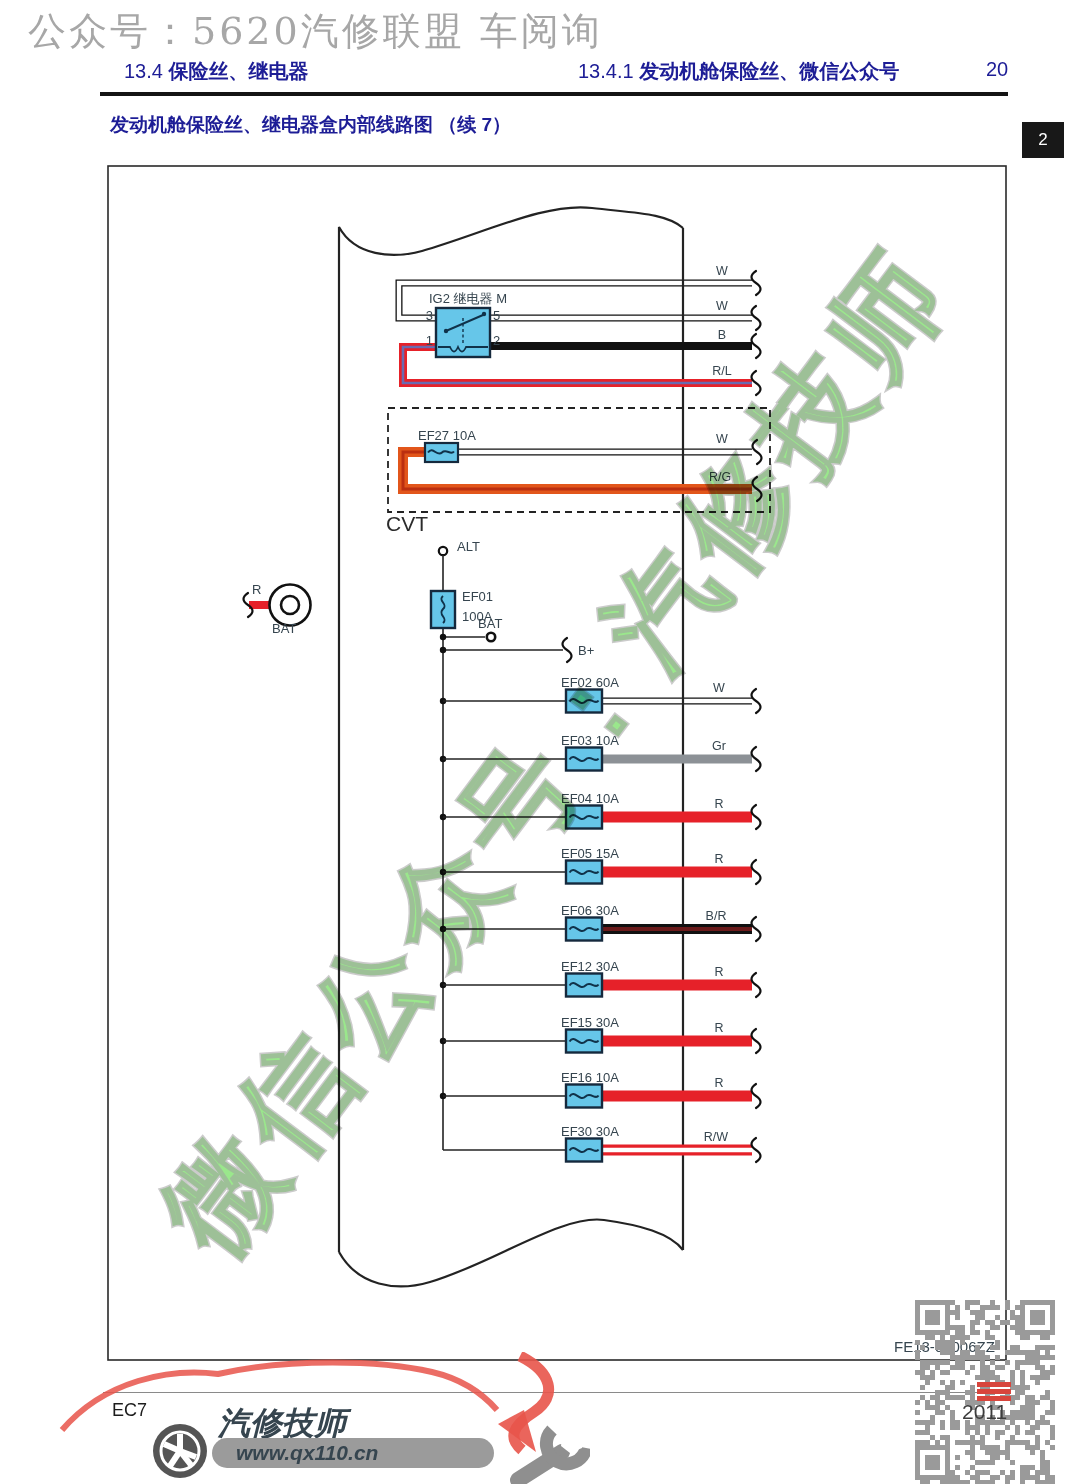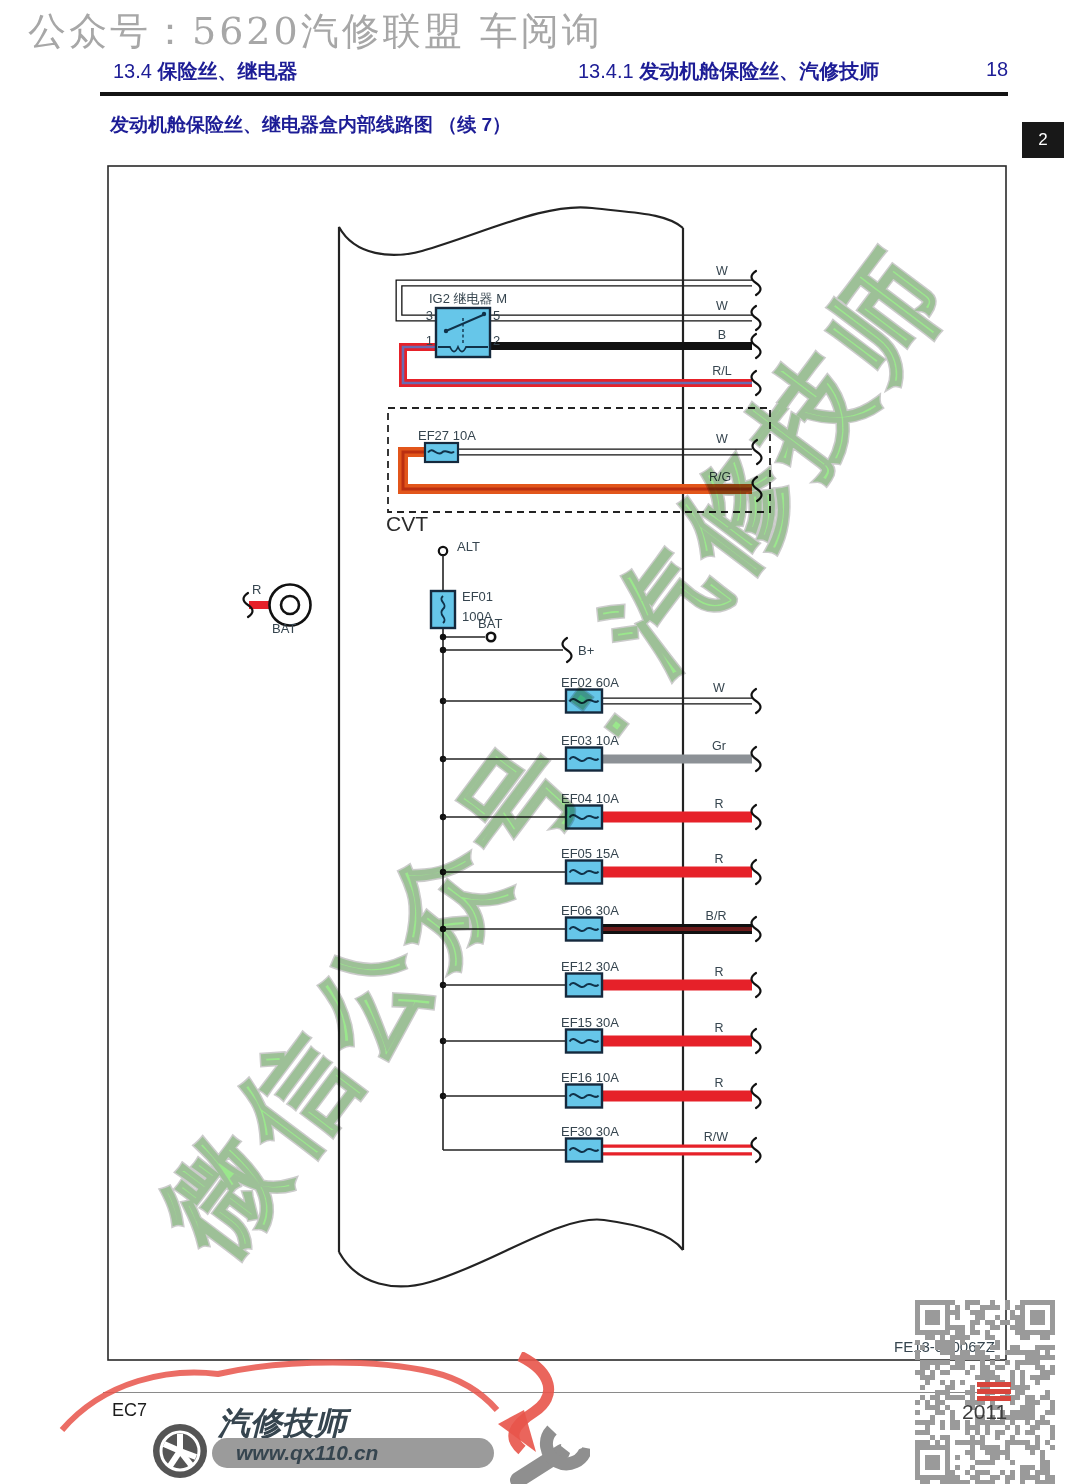--- a/index.html
+++ b/index.html
@@ -4,21 +4,21 @@
 <style>
   html,body{margin:0;padding:0;background:#ffffff;}
   body{width:1080px;height:1484px;position:relative;overflow:hidden;
        font-family:"Liberation Sans","DejaVu Sans",sans-serif;}
   .abs{position:absolute;}
   
   #wm-top{left:28px;top:6px;font-family:"DejaVu Serif","Liberation Serif",serif;
           font-size:38px;color:#a7a7a7;letter-spacing:3px;white-space:nowrap;z-index:5;}
   .hdr{color:#1d1d96;font-size:20px;white-space:nowrap;z-index:6;}
   .hdr b{font-weight:bold;}
-  #hdr-left{left:113px;top:58px;}
+  #hdr-left{left:124px;top:58px;}
   #hdr-right{left:578px;top:58px;}
   #page-num{left:986px;top:58px;color:#1d1d96;font-size:20px;z-index:6;}
   #rule{left:100px;top:92px;width:908px;height:4px;background:#141414;z-index:6;}
   #doc-title{left:110px;top:112px;color:#1d1d96;font-size:19px;font-weight:bold;z-index:6;}
   #chap-tab{left:1022px;top:122px;width:42px;height:36px;background:#181818;color:#fff;
             font-size:17px;display:flex;align-items:center;justify-content:center;z-index:6;}
   
   #diagram-svg{left:0;top:0;z-index:10;}
   text{font-family:"Liberation Sans","DejaVu Sans",sans-serif;fill:#36454f;}
   .lbl{font-size:13px;}
@@ -51,23 +51,23 @@
 <body>
 
 <div class="abs" id="wm-top">公众号：5620汽修联盟 车阅询</div>
 
 <div class="abs hdr" id="hdr-left">
   <span>13.4</span>
   <b>保险丝、继电器</b>
 </div>
 <div class="abs hdr" id="hdr-right">
   <span>13.4.1</span>
-  <b>发动机舱保险丝、汽修技师</b>
+  <b>发动机舱保险丝、微信公众号</b>
 </div>
-<div class="abs" id="page-num">18</div>
+<div class="abs" id="page-num">20</div>
 <div class="abs" id="rule"></div>
 <div class="abs" id="doc-title">发动机舱保险丝、继电器盒内部线路图 （续 7）</div>
 <div class="abs" id="chap-tab">2</div>
 
 <svg class="abs" id="diagram-svg" width="1080" height="1484" viewBox="0 0 1080 1484" xmlns="http://www.w3.org/2000/svg">
   <defs>
     <g id="fuseH">
       <rect x="566" y="-11.5" width="36" height="23" stroke-width="2.4" stroke="#15293d" fill="#66c6e9"></rect>
       <path d="M569.5,0.5 c5,-8 10,6 16,0 c5,-5 10,4 13,-1" stroke="#10324a" stroke-width="2" fill="none"></path>
     </g>

